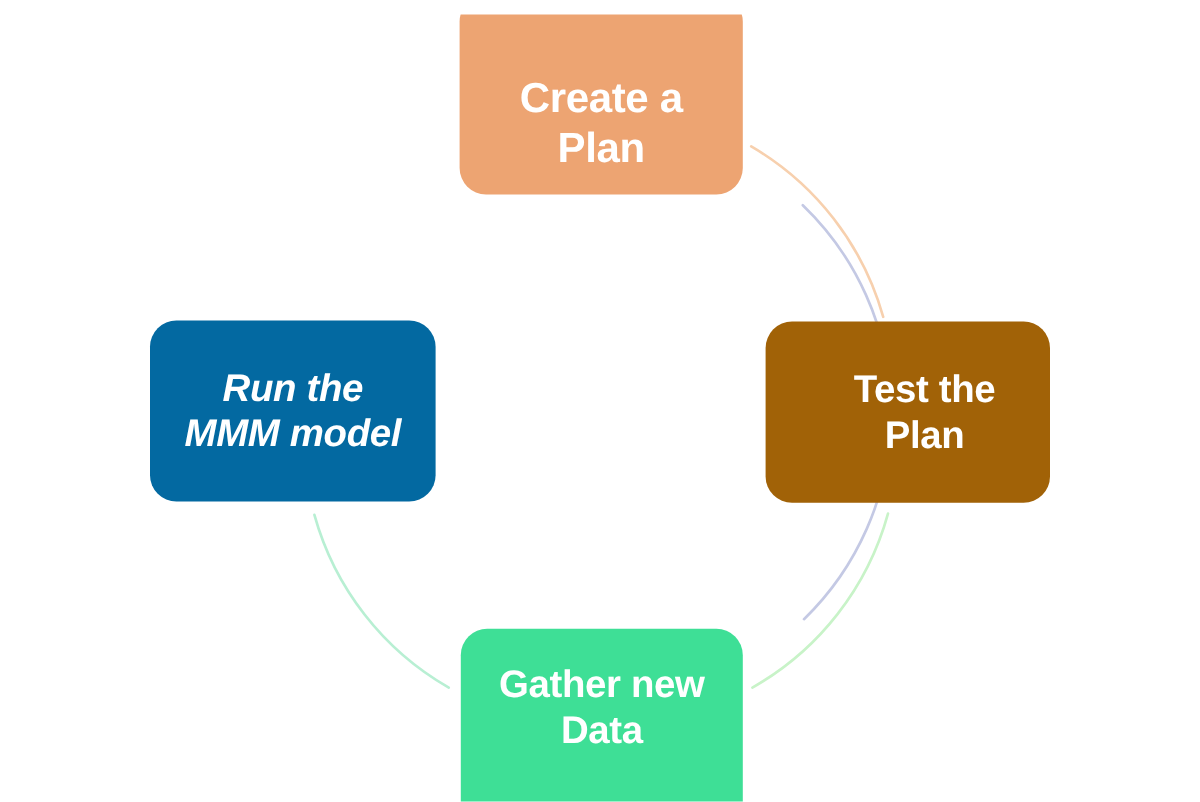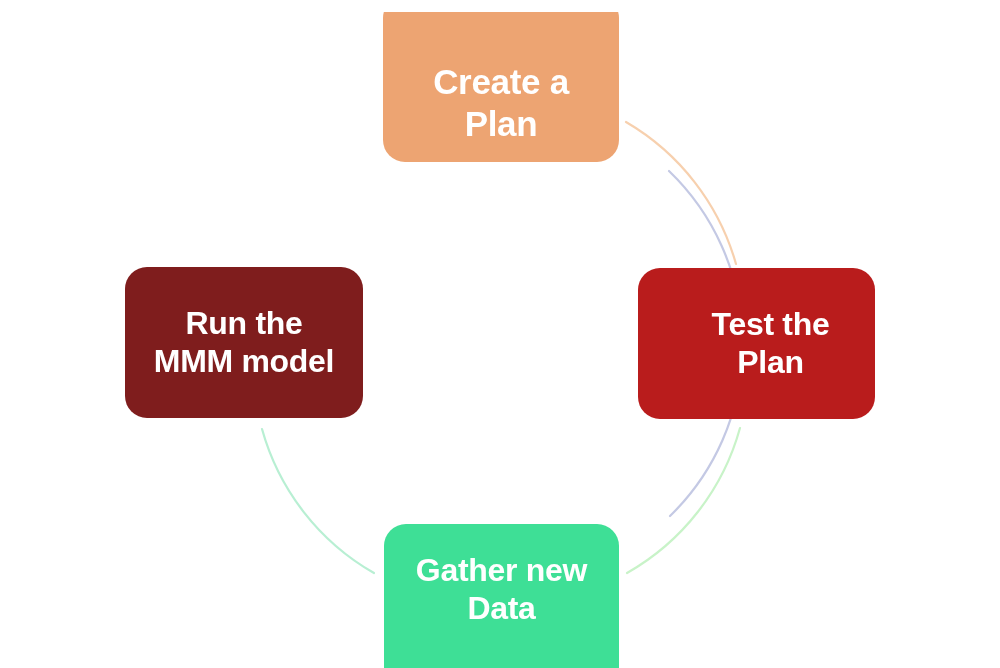--- a/index.html
+++ b/index.html
@@ -93,28 +93,28 @@
     <path id="arc-create-to-test" d="M 626 110 A 240 240 0 0 1 736 252" fill="none" stroke="#f7d0ae" stroke-width="2.2" stroke-linecap="round"></path>
     <path id="arc-test-to-gather" d="M 740 416 A 240 240 0 0 1 627 561" fill="none" stroke="#c8f3c8" stroke-width="2.2" stroke-linecap="round"></path>
     <path id="arc-gather-to-run" d="M 374 561 A 240 240 0 0 1 262 417" fill="none" stroke="#b8efd3" stroke-width="2.2" stroke-linecap="round"></path>
   </svg>
 
   <div class="node" id="node-create-plan" style="background: rgb(237, 164, 114); color: rgb(255, 255, 255);">
     <span class="node-label">Create a
 Plan</span>
   </div>
 
-  <div class="node" id="node-test-plan" style="background: #b91c1c; color: rgb(255, 255, 255); padding-left: 28px;">
+  <div class="node" id="node-test-plan" style="background: #a16207; color: rgb(255, 255, 255); padding-left: 28px;">
     <span class="node-label">Test the
 Plan</span>
   </div>
 
   <div class="node" id="node-gather-data" style="background: rgb(62, 223, 150); color: rgb(255, 255, 255);">
     <span class="node-label">Gather new
 Data</span>
   </div>
 
-  <div class="node" id="node-run-model" style="background: #7f1d1d; color: rgb(255, 255, 255);">
+  <div class="node" id="node-run-model" style="background: #0369a1; color: rgb(255, 255, 255); font-style: italic;">
     <span class="node-label">Run the
 MMM model</span>
   </div>
 
 </div>
 
 </body></html>

